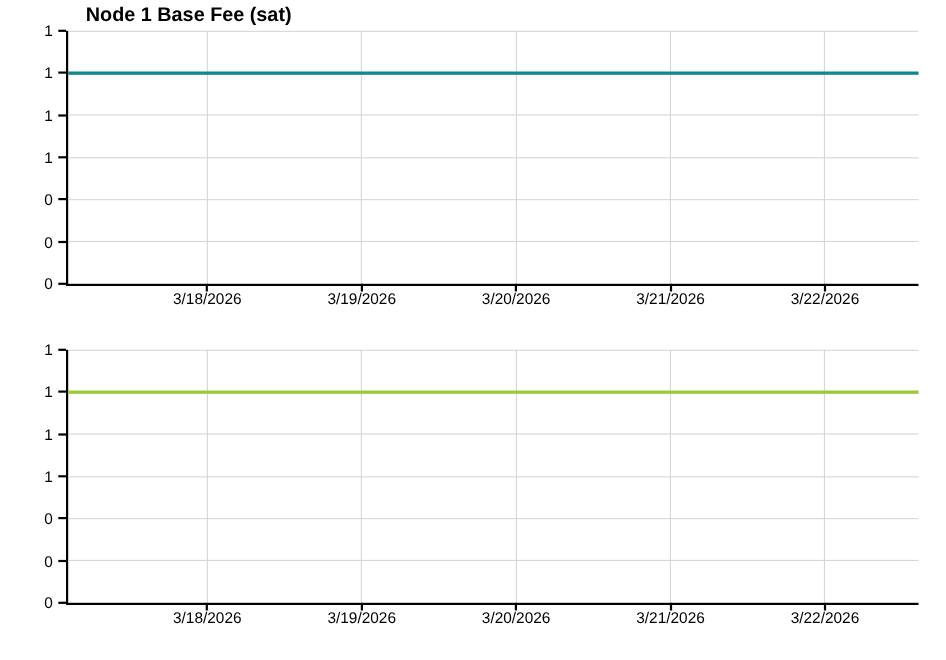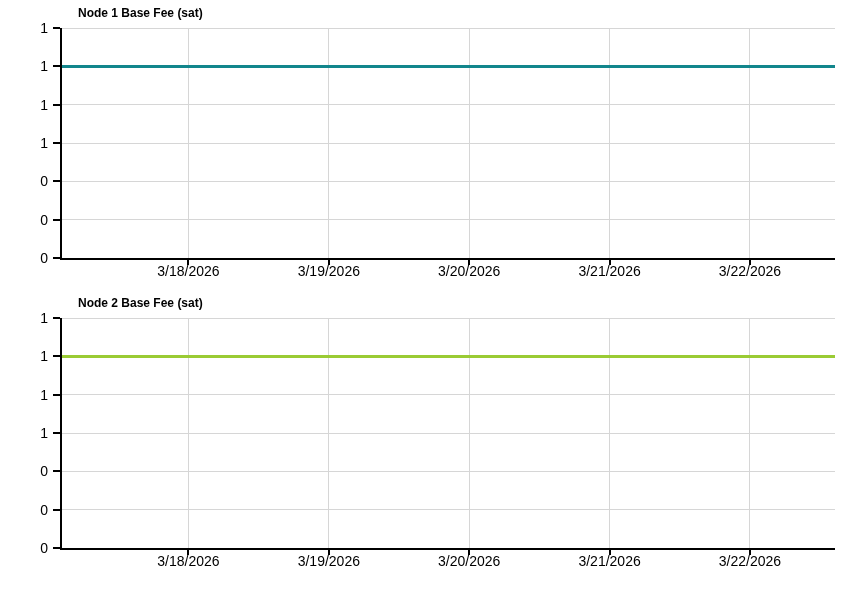--- a/index.html
+++ b/index.html
@@ -2,21 +2,21 @@
 <html><head>
 <meta charset="utf-8">
 <style>
   html,body{margin:0;padding:0;background:#fff;}
   #canvas{
     position:relative;width:860px;height:600px;background:#fff;overflow:hidden;
     font-family:"Liberation Sans",sans-serif;color:#000;
   }
   .chart-block{position:absolute;left:0;width:860px;height:290px;}
   .chart-title{
-    position:absolute;left:78px;top:4px;font-size:12px;font-weight:bold;
+    position:absolute;left:78px;top:4px;font-size:18px;font-weight:bold;
     line-height:18px;white-space:nowrap;
   }
   .plot{
     position:absolute;left:60px;top:28px;width:773px;height:230px;
     border-left:2px solid #000;border-bottom:2px solid #000;
   }
   .lbl{position:absolute;font-size:14px;line-height:16px;white-space:nowrap;}
 </style>
 </head>
 <body>
@@ -59,21 +59,20 @@
       <div class="lbl" style="position: absolute; left: 283.84px; top: 263px; width: 90px; text-align: center;">3/19/2026</div>
       <div style="position: absolute; left: 468.216px; top: 258px; width: 2px; height: 7px; background: rgb(0, 0, 0);"></div>
       <div class="lbl" style="position: absolute; left: 424.216px; top: 263px; width: 90px; text-align: center;">3/20/2026</div>
       <div style="position: absolute; left: 608.593px; top: 258px; width: 2px; height: 7px; background: rgb(0, 0, 0);"></div>
       <div class="lbl" style="position: absolute; left: 564.593px; top: 263px; width: 90px; text-align: center;">3/21/2026</div>
       <div style="position: absolute; left: 748.97px; top: 258px; width: 2px; height: 7px; background: rgb(0, 0, 0);"></div>
       <div class="lbl" style="position: absolute; left: 704.97px; top: 263px; width: 90px; text-align: center;">3/22/2026</div>
     </div>
 
   <div class="chart-block" style="top:290px;">
-    <div class="chart-title">Node 2 Base Fee (sat)</div>
     <div class="plot">
         <div style="position: absolute; left: 0px; right: 0px; top: -0.5px; height: 1px; background: rgb(214, 214, 214);"></div>
         <div style="position: absolute; left: 0px; right: 0px; top: 37.8333px; height: 1px; background: rgb(214, 214, 214);"></div>
         <div style="position: absolute; left: 0px; right: 0px; top: 76.1667px; height: 1px; background: rgb(214, 214, 214);"></div>
         <div style="position: absolute; left: 0px; right: 0px; top: 114.5px; height: 1px; background: rgb(214, 214, 214);"></div>
         <div style="position: absolute; left: 0px; right: 0px; top: 152.833px; height: 1px; background: rgb(214, 214, 214);"></div>
         <div style="position: absolute; left: 0px; right: 0px; top: 191.167px; height: 1px; background: rgb(214, 214, 214);"></div>
         <div style="position: absolute; top: 0px; bottom: 0px; left: 125.963px; width: 1px; background: rgb(214, 214, 214);"></div>
         <div style="position: absolute; top: 0px; bottom: 0px; left: 266.34px; width: 1px; background: rgb(214, 214, 214);"></div>
         <div style="position: absolute; top: 0px; bottom: 0px; left: 406.716px; width: 1px; background: rgb(214, 214, 214);"></div>

